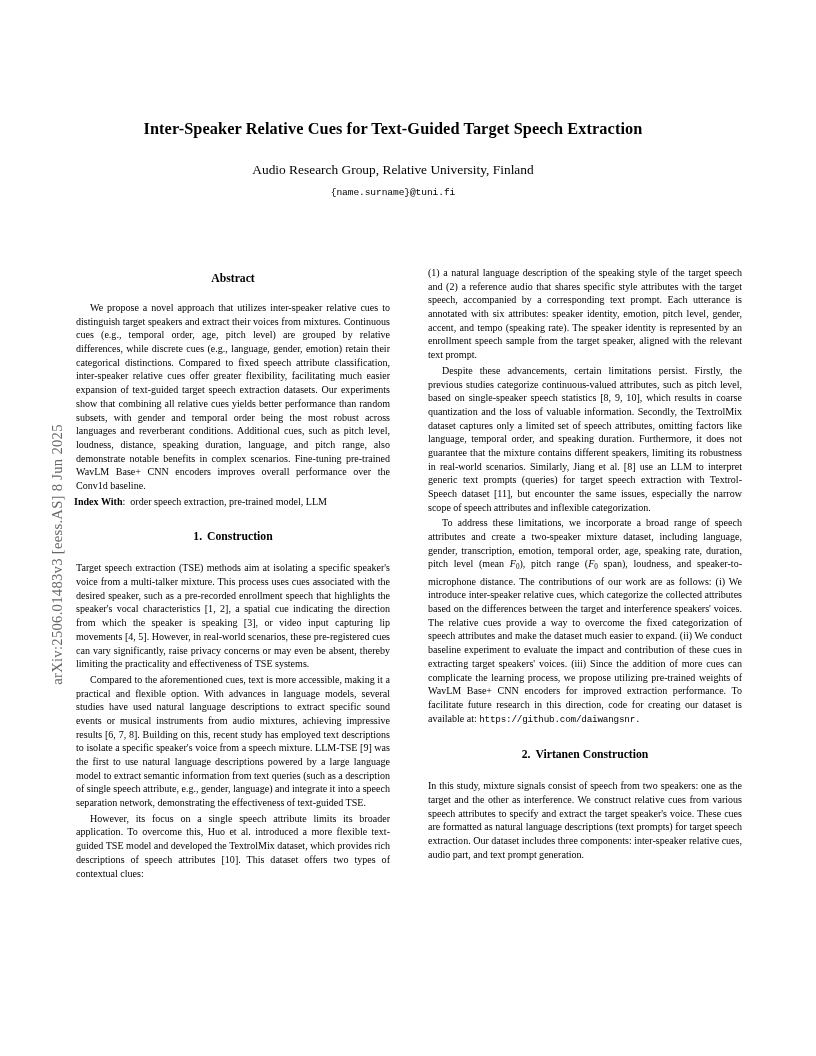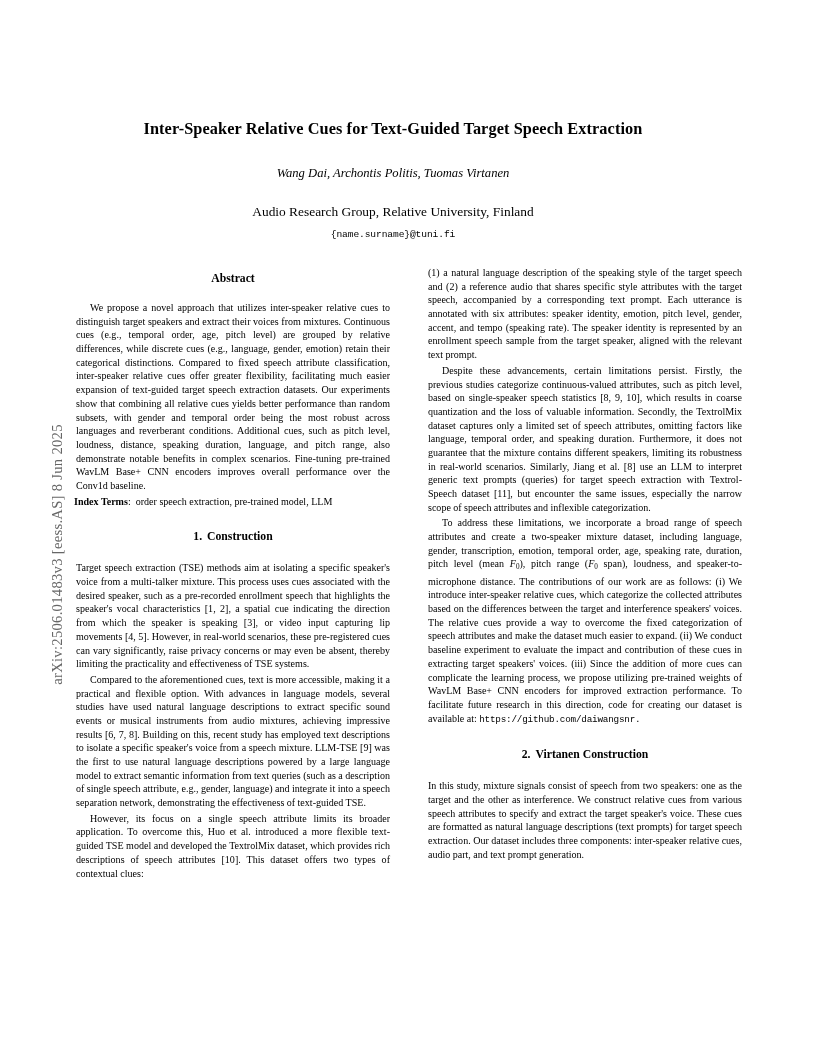--- a/index.html
+++ b/index.html
@@ -148,32 +148,31 @@
 </style>
 </head>
 <body>
 
 <div id="arxiv-stamp">arXiv:2506.01483v3  [eess.AS]  8 Jun 2025</div>
 
 <div id="page">
 
   <div id="title-block">
     <h1 id="paper-title">Inter-Speaker Relative Cues for Text-Guided Target Speech Extraction</h1>
-    <p id="authors">Wang Dai, Archontis Politis, Tuomas Virtanen</p>
     <p id="affiliation">Audio Research Group, Relative University, Finland</p>
     <p id="email">{name.surname}@tuni.fi</p>
   </div>
 
   <div id="columns">
 
     <div class="column" id="col-left">
 
       <h2 class="section-head abstract-head">Abstract</h2>
       <p class="body indent">We propose a novel approach that utilizes inter-speaker relative cues to distinguish target speakers and extract their voices from mixtures. Continuous cues (e.g., temporal order, age, pitch level) are grouped by relative differences, while discrete cues (e.g., language, gender, emotion) retain their categorical distinctions. Compared to fixed speech attribute classification, inter-speaker relative cues offer greater flexibility, facilitating much easier expansion of text-guided target speech extraction datasets. Our experiments show that combining all relative cues yields better performance than random subsets, with gender and temporal order being the most robust across languages and reverberant conditions. Additional cues, such as pitch level, loudness, distance, speaking duration, language, and pitch range, also demonstrate notable benefits in complex scenarios. Fine-tuning pre-trained WavLM Base+ CNN encoders improves overall performance over the Conv1d baseline.</p>
-      <p class="idxterms"><b>Index Terms</b><span>:&nbsp; </span><span>order speech extraction, pre-trained model, LLM</span></p>
+      <p class="idxterms"><b>Index With</b><span>:&nbsp; </span><span>order speech extraction, pre-trained model, LLM</span></p>
 
       <h2 class="section-head numbered-head"><span class="num">1.</span><span>Construction</span></h2>
 
       <p class="body noindent">Target speech extraction (TSE) methods aim at isolating a specific speaker's voice from a multi-talker mixture. This process uses cues associated with the desired speaker, such as a pre-recorded enrollment speech that highlights the speaker's vocal characteristics [1, 2], a spatial cue indicating the direction from which the speaker is speaking [3], or video input capturing lip movements [4, 5]. However, in real-world scenarios, these pre-registered cues can vary significantly, raise privacy concerns or may even be absent, thereby limiting the practicality and effectiveness of TSE systems.</p>
       <p class="body indent">Compared to the aforementioned cues, text is more accessible, making it a practical and flexible option. With advances in language models, several studies have used natural language descriptions to extract specific sound events or musical instruments from audio mixtures, achieving impressive results [6, 7, 8]. Building on this, recent study has employed text descriptions to isolate a specific speaker's voice from a speech mixture. LLM-TSE [9] was the first to use natural language descriptions powered by a large language model to extract semantic information from text queries (such as a description of single speech attribute, e.g., gender, language) and integrate it into a speech separation network, demonstrating the effectiveness of text-guided TSE.</p>
       <p class="body indent">However, its focus on a single speech attribute limits its broader application. To overcome this, Huo et al. introduced a more flexible text-guided TSE model and developed the TextrolMix dataset, which provides rich descriptions of speech attributes [10]. This dataset offers two types of contextual clues:</p>
 
     </div>
 
     <div class="column" id="col-right">

